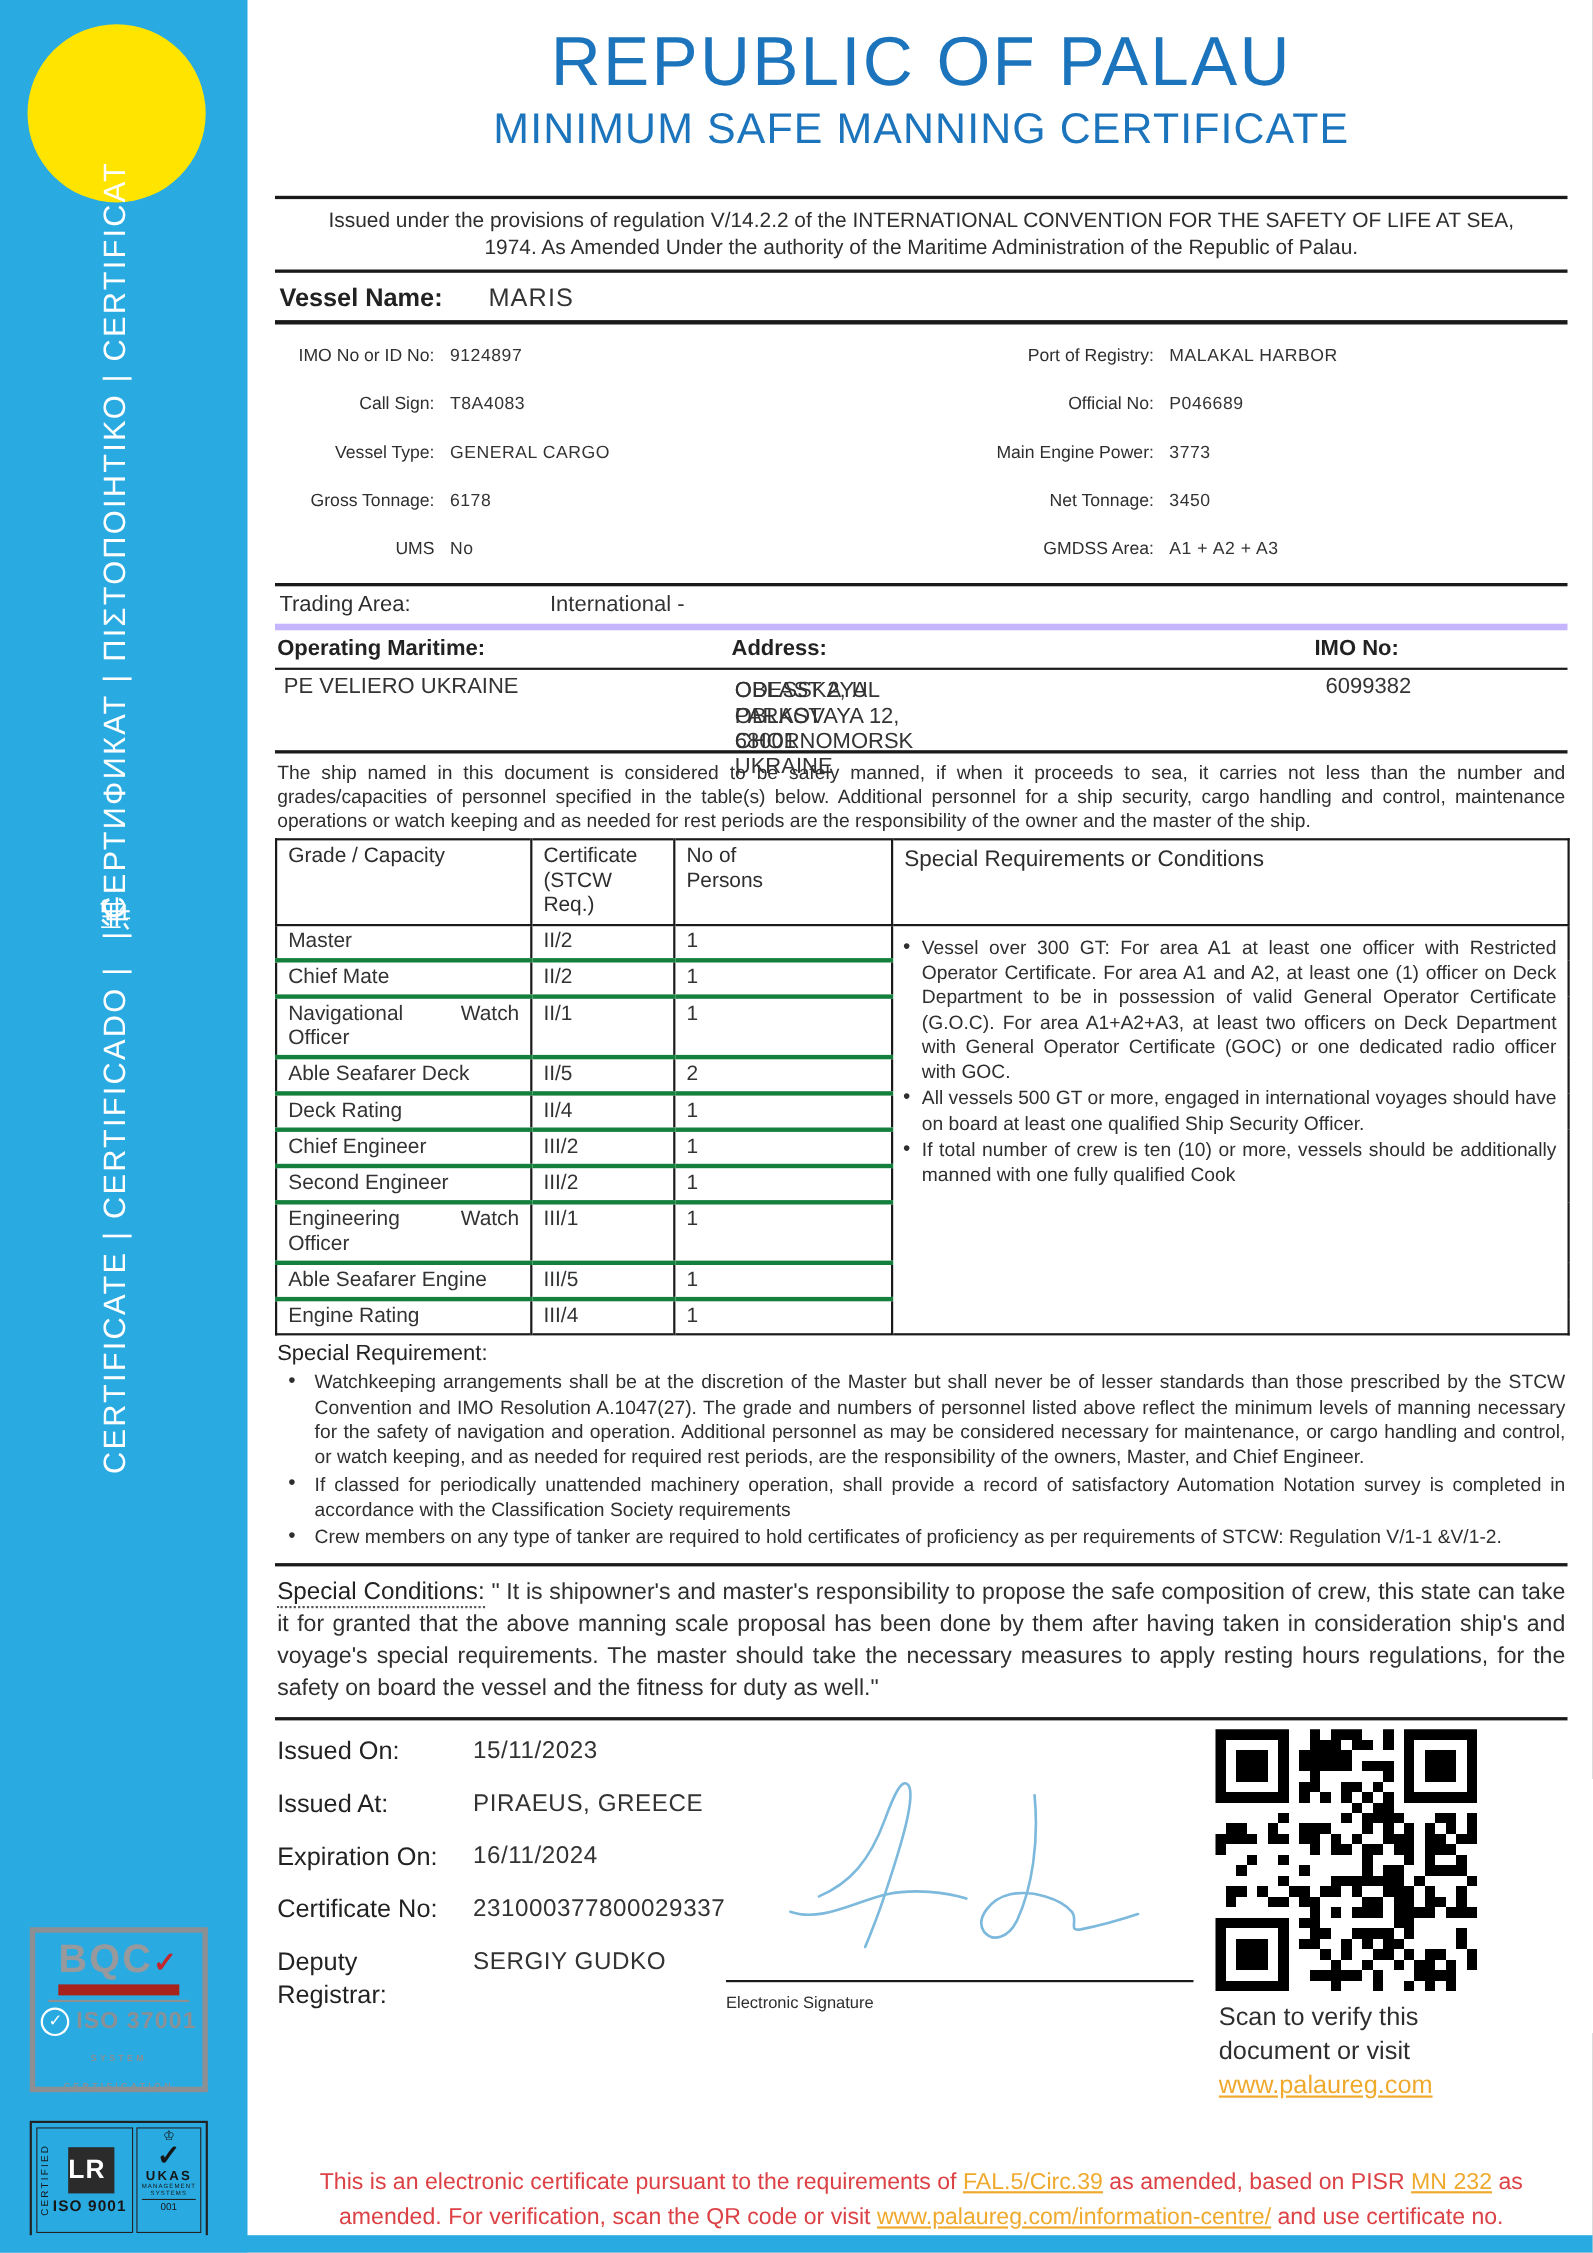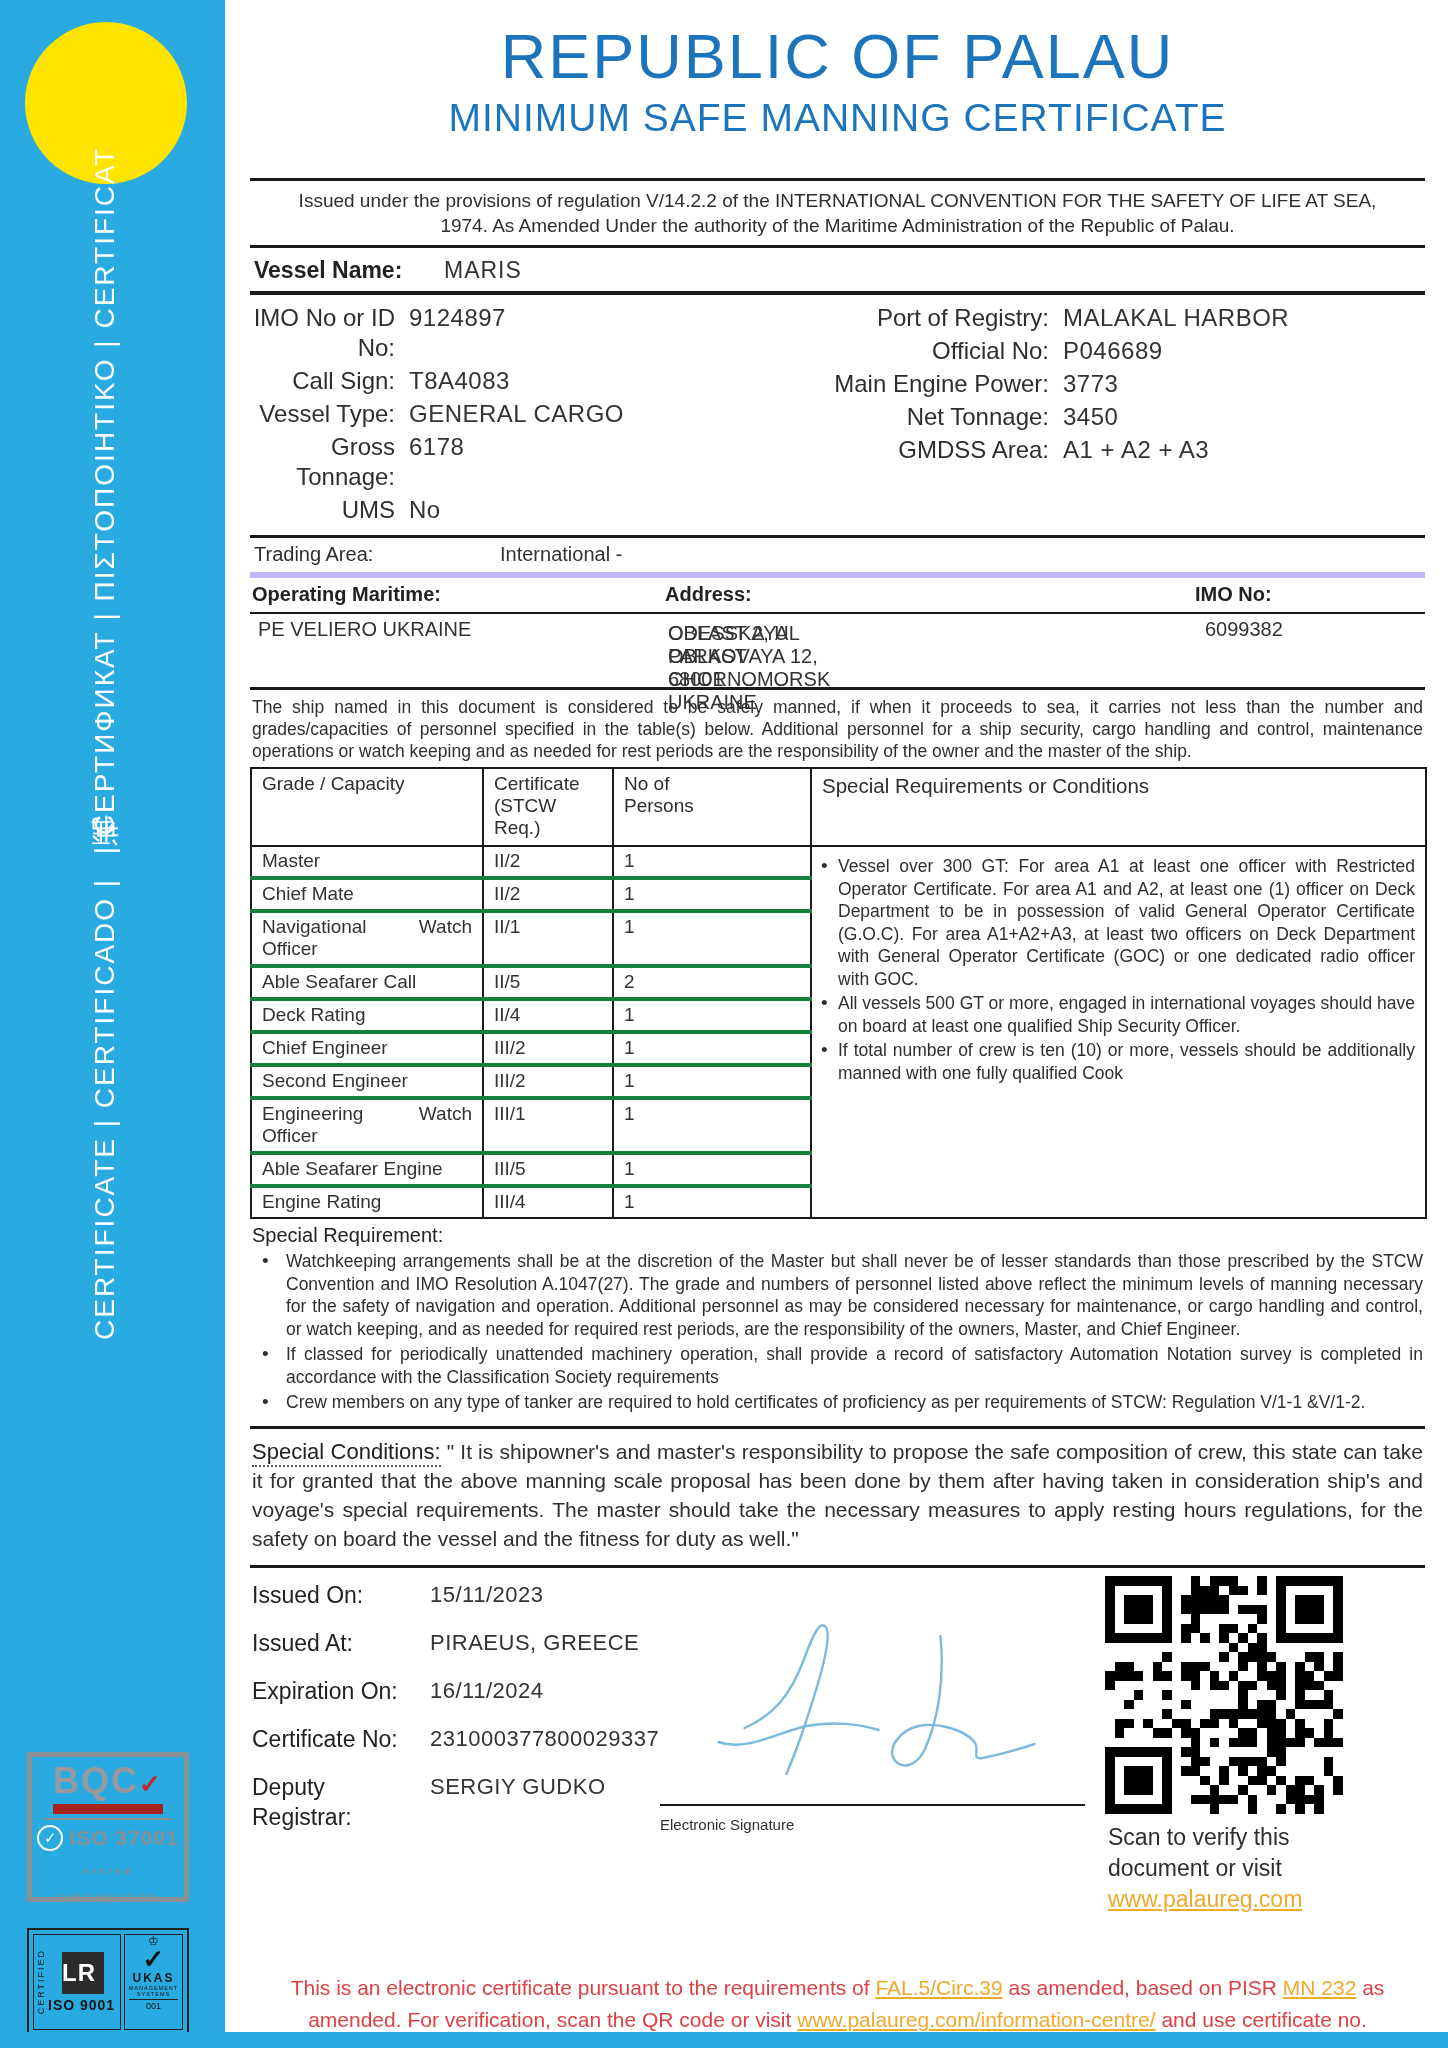--- a/index.html
+++ b/index.html
@@ -46,21 +46,21 @@
   .content{position:absolute;left:250px;top:178px;width:1175px}
   .solas{border-top:3px solid #1a1a1a;border-bottom:3px solid #1a1a1a;padding:7px 34px;
          text-align:center;font-size:19px;line-height:25px;color:#2e2e2e}
   .vnrow{display:flex;align-items:center;padding:9px 4px 7px;border-bottom:4px solid #1a1a1a}
   .vnrow .lab{font-size:23px;font-weight:bold;color:#222;width:190px}
   .vnrow .val{font-size:23px;color:#333;letter-spacing:1px}
   .fields{display:flex;padding:8px 0 10px;border-bottom:3px solid #1a1a1a}
   .fcol{display:flex;flex-direction:column;gap:3px}
   .fcol.left{width:48%}
   .fcol.right{width:52%}
-  .frow{display:flex;font-size:24px;line-height:30px}
+  .frow{display:flex;font-size:16px;line-height:41px}
   .flabel{text-align:right;color:#2e2e2e}
   .fvalue{margin-left:14px;color:#333;letter-spacing:0.5px}
   .trow{display:flex;padding:5px 4px 6px;border-bottom:6px solid #c4b5fd;font-size:20px}
   .trow .lab{width:190px;color:#2e2e2e}
   .trow .val{margin-left:56px;color:#333}
   .oph{position:relative;height:36px;border-bottom:2px solid #1a1a1a;font-size:20px;font-weight:bold;color:#222}
   .oph span{position:absolute;top:5px}
   .opv{position:relative;height:76px;border-bottom:3px solid #1a1a1a;font-size:20px;color:#333}
   .opv div{position:absolute;top:4px}
   .intro{font-size:17.5px;line-height:22px;text-align:justify;color:#2f2f2f;padding:6px 2px 5px}
@@ -269,21 +269,21 @@
             <td class="grade-cell">Chief Mate</td>
             <td>II/2</td>
             <td>1</td>
           </tr>
           <tr>
             <td class="grade-cell">Navigational Watch Officer</td>
             <td>II/1</td>
             <td>1</td>
           </tr>
           <tr>
-            <td class="grade-cell">Able Seafarer Call</td>
+            <td class="grade-cell">Able Seafarer Deck</td>
             <td>II/5</td>
             <td>2</td>
           </tr>
           <tr>
             <td class="grade-cell">Deck Rating</td>
             <td>II/4</td>
             <td>1</td>
           </tr>
           <tr>
             <td class="grade-cell">Chief Engineer</td>

